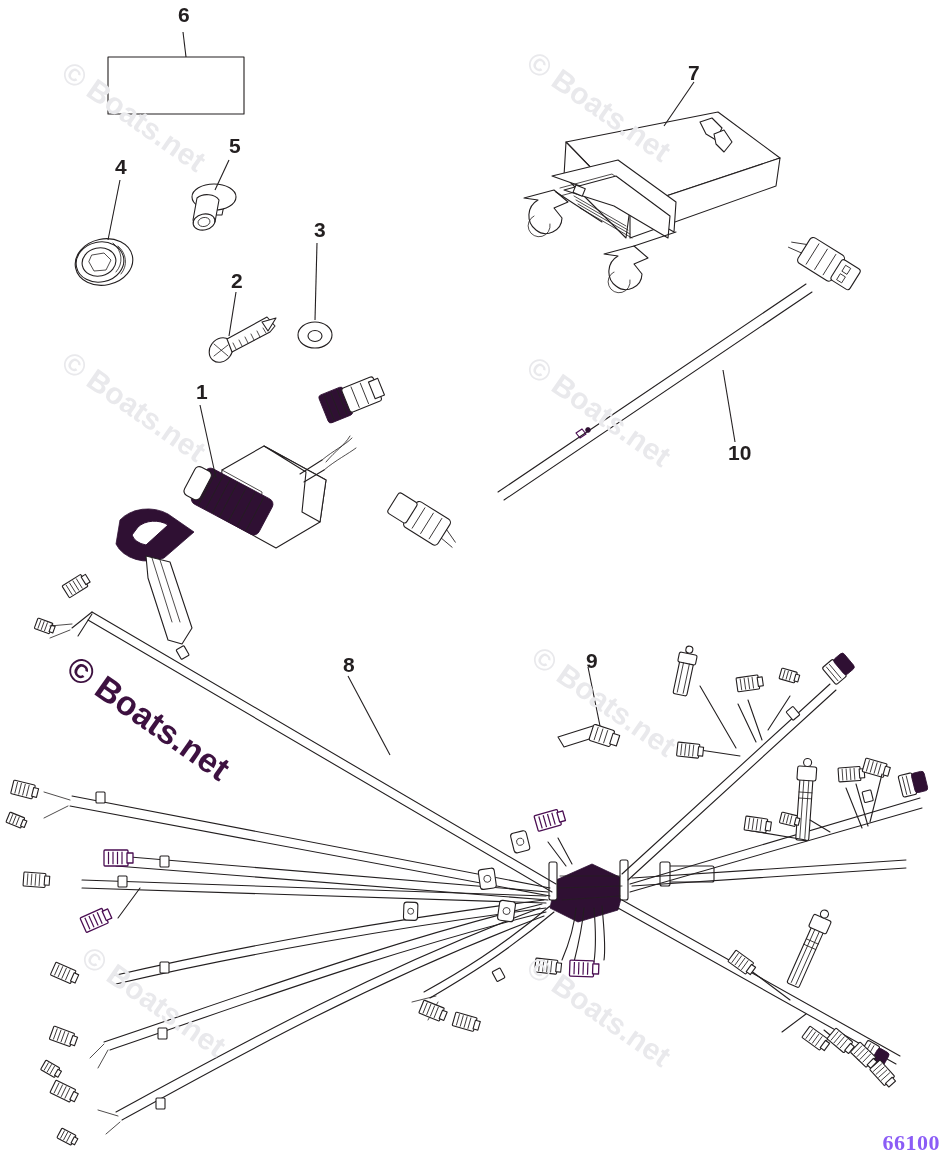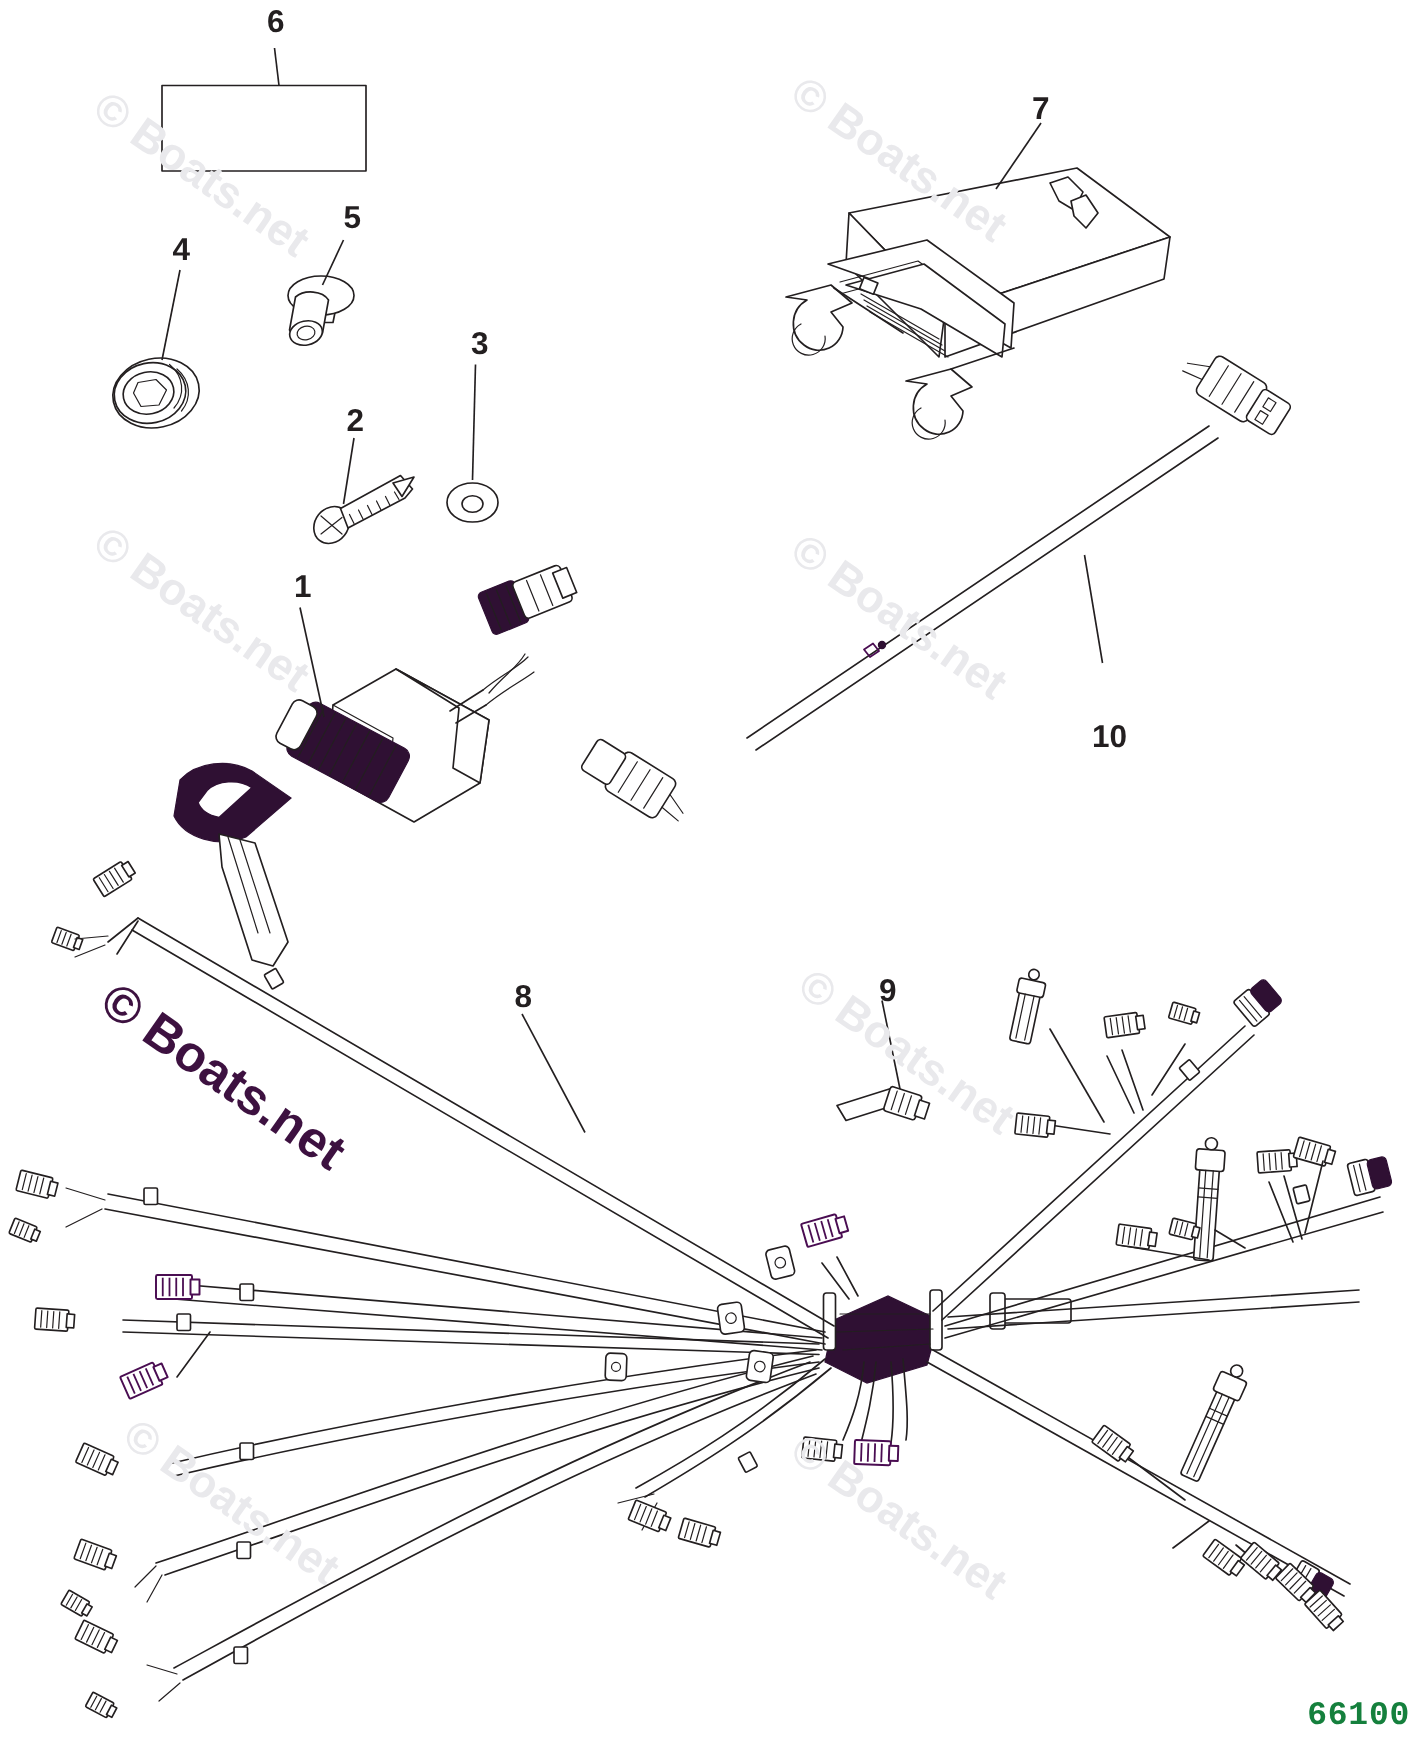--- a/index.html
+++ b/index.html
@@ -17,25 +17,25 @@
     font-family:"Liberation Sans", sans-serif;
     font-size:21px;
     font-weight:bold;
     color:#231f20;
     line-height:1;
     user-select:none;
   }
   #partno{
     position:absolute;
     right:12px;bottom:10px;
-    font-family:Liberation Mono, monospace;
+    font-family:Liberation Serif, serif;
     font-size:22px;
     font-weight:bold;
     letter-spacing:.5px;
-    color:#15803d;
+    color:#8b5cf6;
   }
   .wm{
     position:absolute;
     font-family:"Liberation Sans", sans-serif;
     font-size:30px;
     font-weight:bold;
     color:#e9e9ec;
     white-space:nowrap;
     transform-origin:0 0;
     transform:rotate(35deg);
@@ -510,17 +510,17 @@
 
   <div class="callout" style="left:196px;top:381px">1</div>
   <div class="callout" style="left:231px;top:270px">2</div>
   <div class="callout" style="left:314px;top:219px">3</div>
   <div class="callout" style="left:115px;top:156px">4</div>
   <div class="callout" style="left:229px;top:135px">5</div>
   <div class="callout" style="left:178px;top:4px">6</div>
   <div class="callout" style="left:688px;top:62px">7</div>
   <div class="callout" style="left:343px;top:654px">8</div>
   <div class="callout" style="left:586px;top:650px">9</div>
-  <div class="callout" style="left:728px;top:481px">10</div>
+  <div class="callout" style="left:728px;top:442px">10</div>
 
   <div id="partno">66100</div>
 
 </div>
 
 </body></html>

